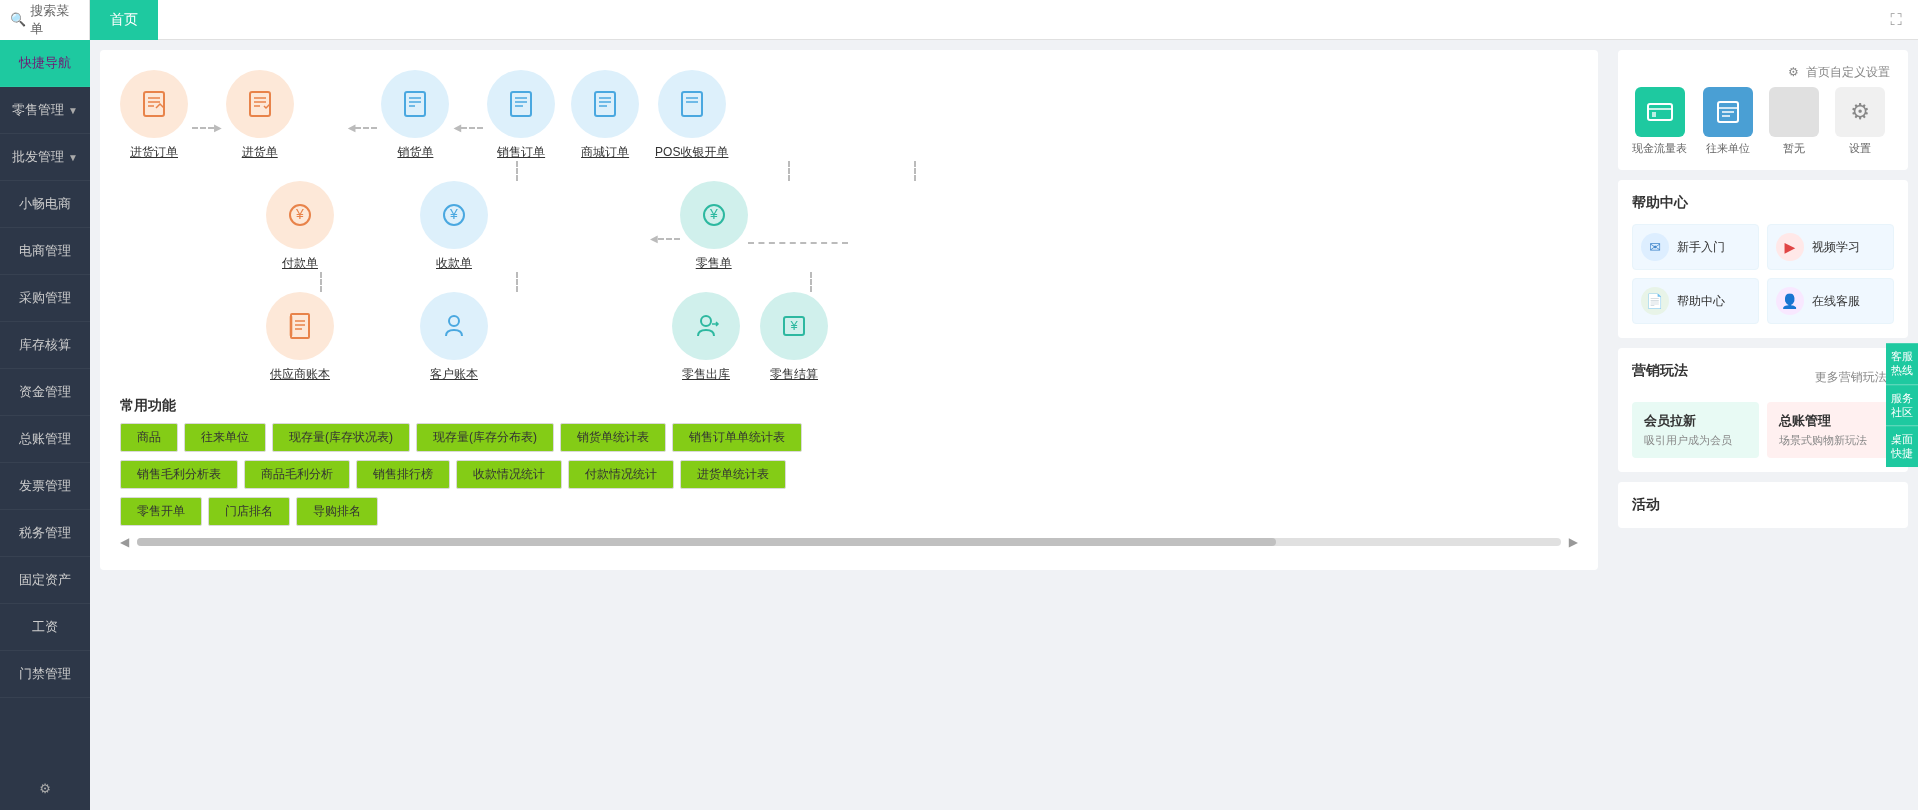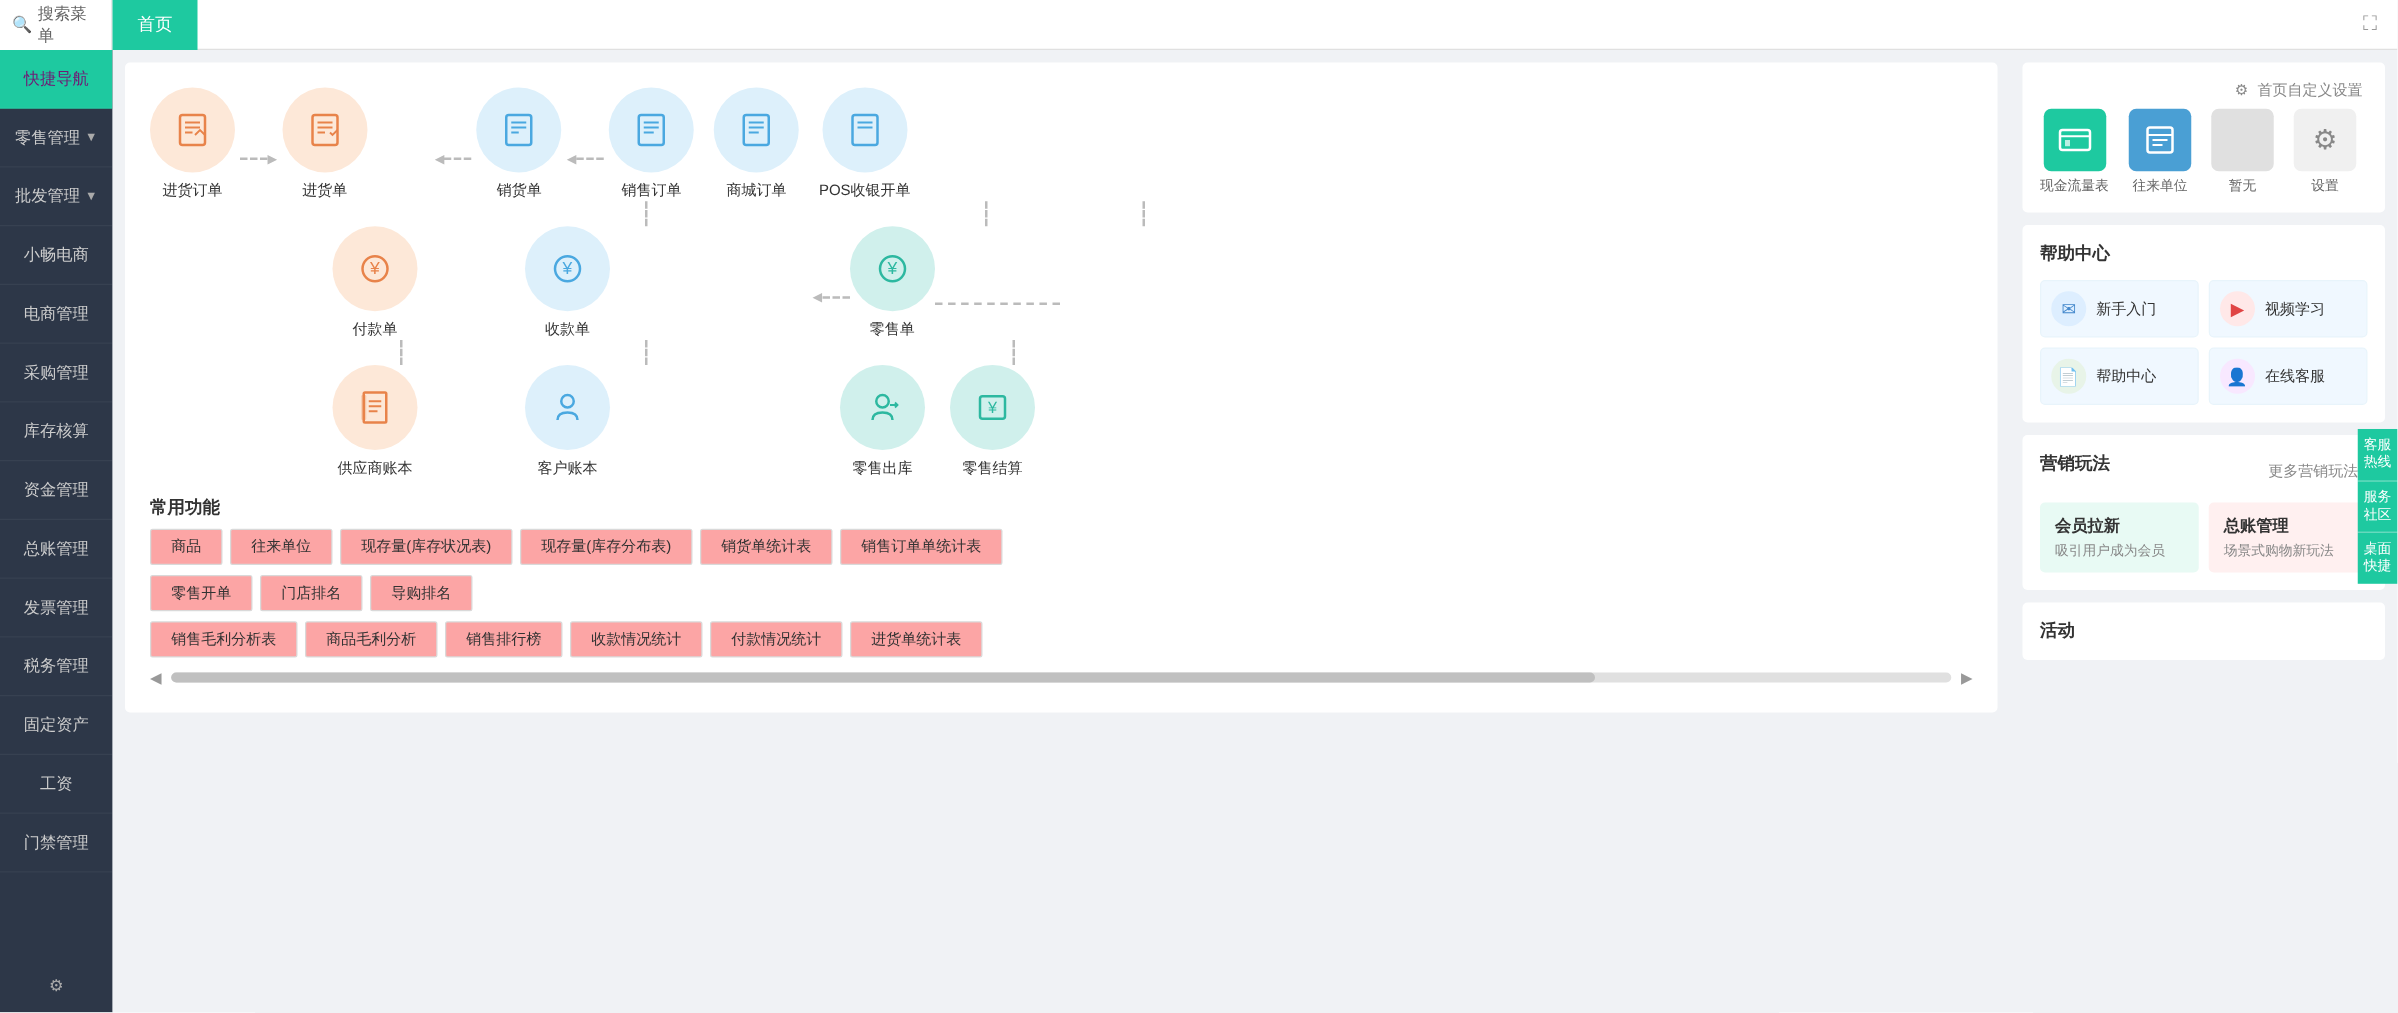--- a/index.html
+++ b/index.html
@@ -28,26 +28,26 @@
 
     
     .main-panel { flex: 1; overflow-y: auto; padding: 10px; background: #f0f2f5; }
 
     
     .quick-guide-box { background: #fff; border-radius: 4px; padding: 20px; margin-bottom: 10px; }
     .flow-circle { width: 68px; height: 68px; border-radius: 50%; display: flex; align-items: center; justify-content: center; font-size: 26px; margin-bottom: 6px; }
     .flow-circle.orange { background: #fde8d8; color: #e8834a; }
     .flow-circle.blue { background: #ddf0fb; color: #4aa8e0; }
     .flow-circle.teal { background: #d0f0ec; color: #2db8a0; }
-    .flow-label { font-size: 12px; color: #333; text-align: center; }
+    .flow-label { font-size: 12px; color: #333; text-align: center; text-decoration: underline; }
 
     
     .section-title { font-size: 14px; font-weight: bold; color: #333; margin: 14px 0 8px 0; }
     .func-grid { display: flex; flex-wrap: wrap; gap: 6px; margin-bottom: 8px; }
-    .func-btn { border: 1px solid #d9d9d9; background: #fca5a5; padding: 5px 16px; border-radius: 2px; color: #333; font-size: 12px; cursor: pointer; white-space: nowrap; }
+    .func-btn { border: 1px solid #d9d9d9; background: #84cc16; padding: 5px 16px; border-radius: 2px; color: #333; font-size: 12px; cursor: pointer; white-space: nowrap; }
 
     
     .scroll-row { display: flex; align-items: center; height: 16px; margin-top: 8px; }
     .scroll-track { flex: 1; height: 8px; background: #e0e0e0; border-radius: 4px; position: relative; margin: 0 8px; }
     .scroll-thumb { width: 80%; height: 100%; background: #c0c0c0; border-radius: 4px; }
     .scroll-btn { color: #999; cursor: pointer; font-size: 12px; }
 
     
     .right-panel { width: 310px; flex-shrink: 0; overflow-y: auto; padding: 10px; background: #f0f2f5; display: flex; flex-direction: column; gap: 10px; }
 
@@ -436,31 +436,31 @@
         <div class="section-title">常用功能</div>
         <div class="func-grid">
           <button class="func-btn">商品</button>
           <button class="func-btn">往来单位</button>
           <button class="func-btn">现存量(库存状况表)</button>
           <button class="func-btn">现存量(库存分布表)</button>
           <button class="func-btn">销货单统计表</button>
           <button class="func-btn">销售订单单统计表</button>
         </div>
         <div class="func-grid">
-          <button class="func-btn">零售开单</button>
-          <button class="func-btn">门店排名</button>
-          <button class="func-btn">导购排名</button>
-        </div>
-        <div class="func-grid">
           <button class="func-btn">销售毛利分析表</button>
           <button class="func-btn">商品毛利分析</button>
           <button class="func-btn">销售排行榜</button>
           <button class="func-btn">收款情况统计</button>
           <button class="func-btn">付款情况统计</button>
           <button class="func-btn">进货单统计表</button>
+        </div>
+        <div class="func-grid">
+          <button class="func-btn">零售开单</button>
+          <button class="func-btn">门店排名</button>
+          <button class="func-btn">导购排名</button>
         </div>
 
         <div class="scroll-row">
           <span class="scroll-btn">◀</span>
           <div class="scroll-track">
             <div class="scroll-thumb"></div>
           </div>
           <span class="scroll-btn">▶</span>
         </div>
       </div>

